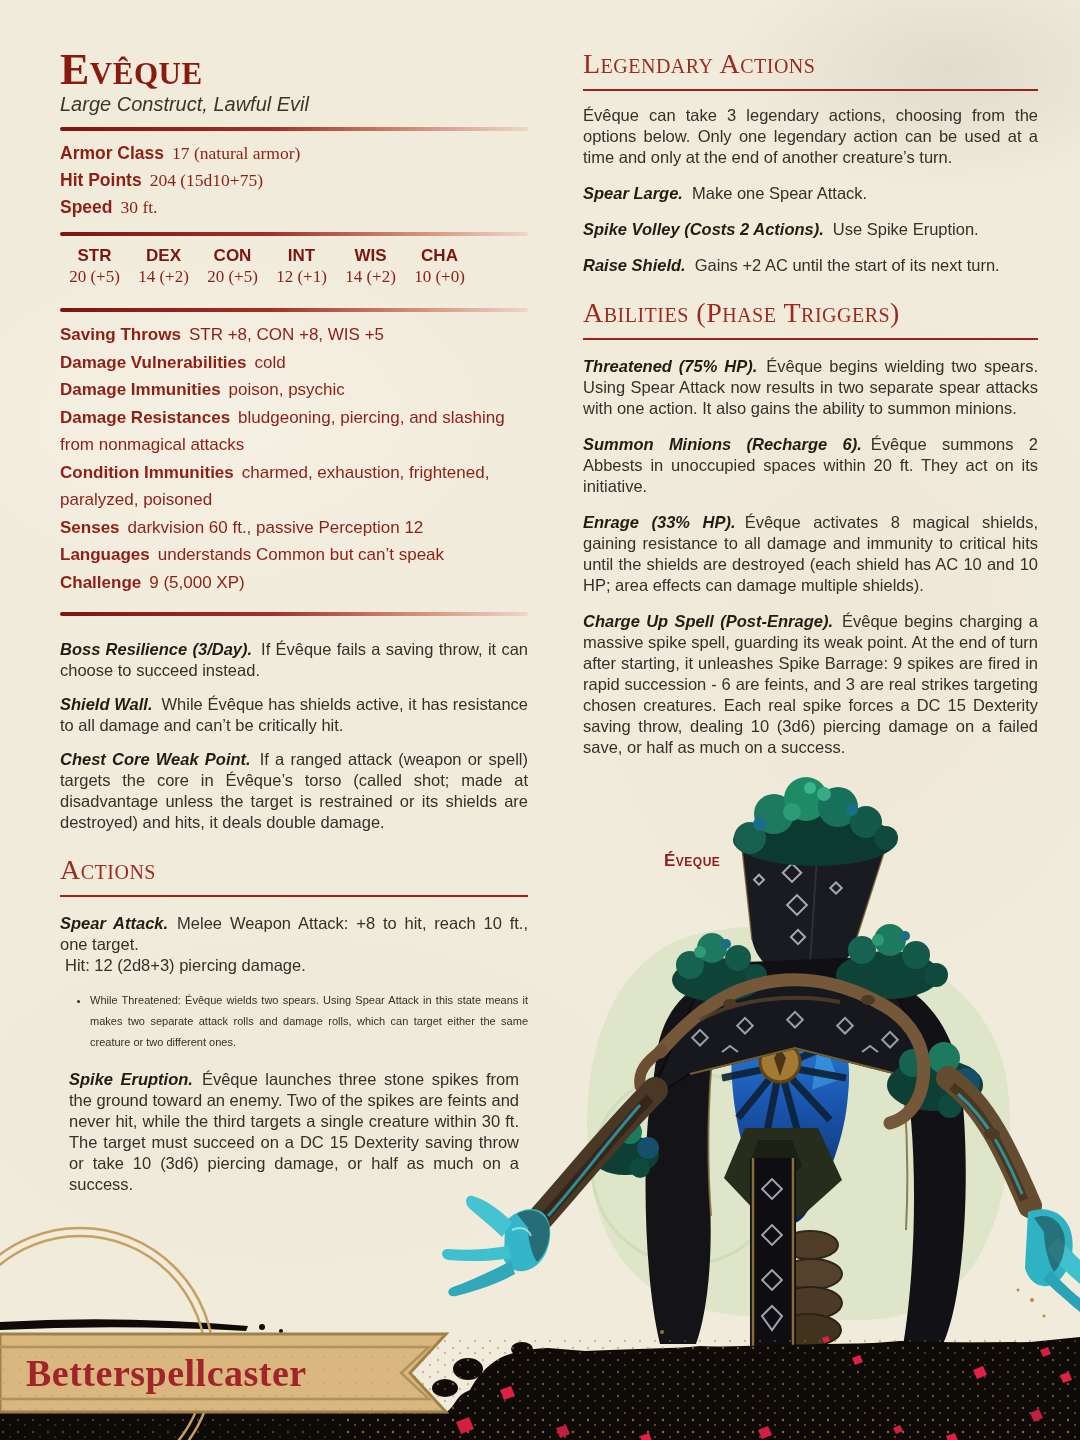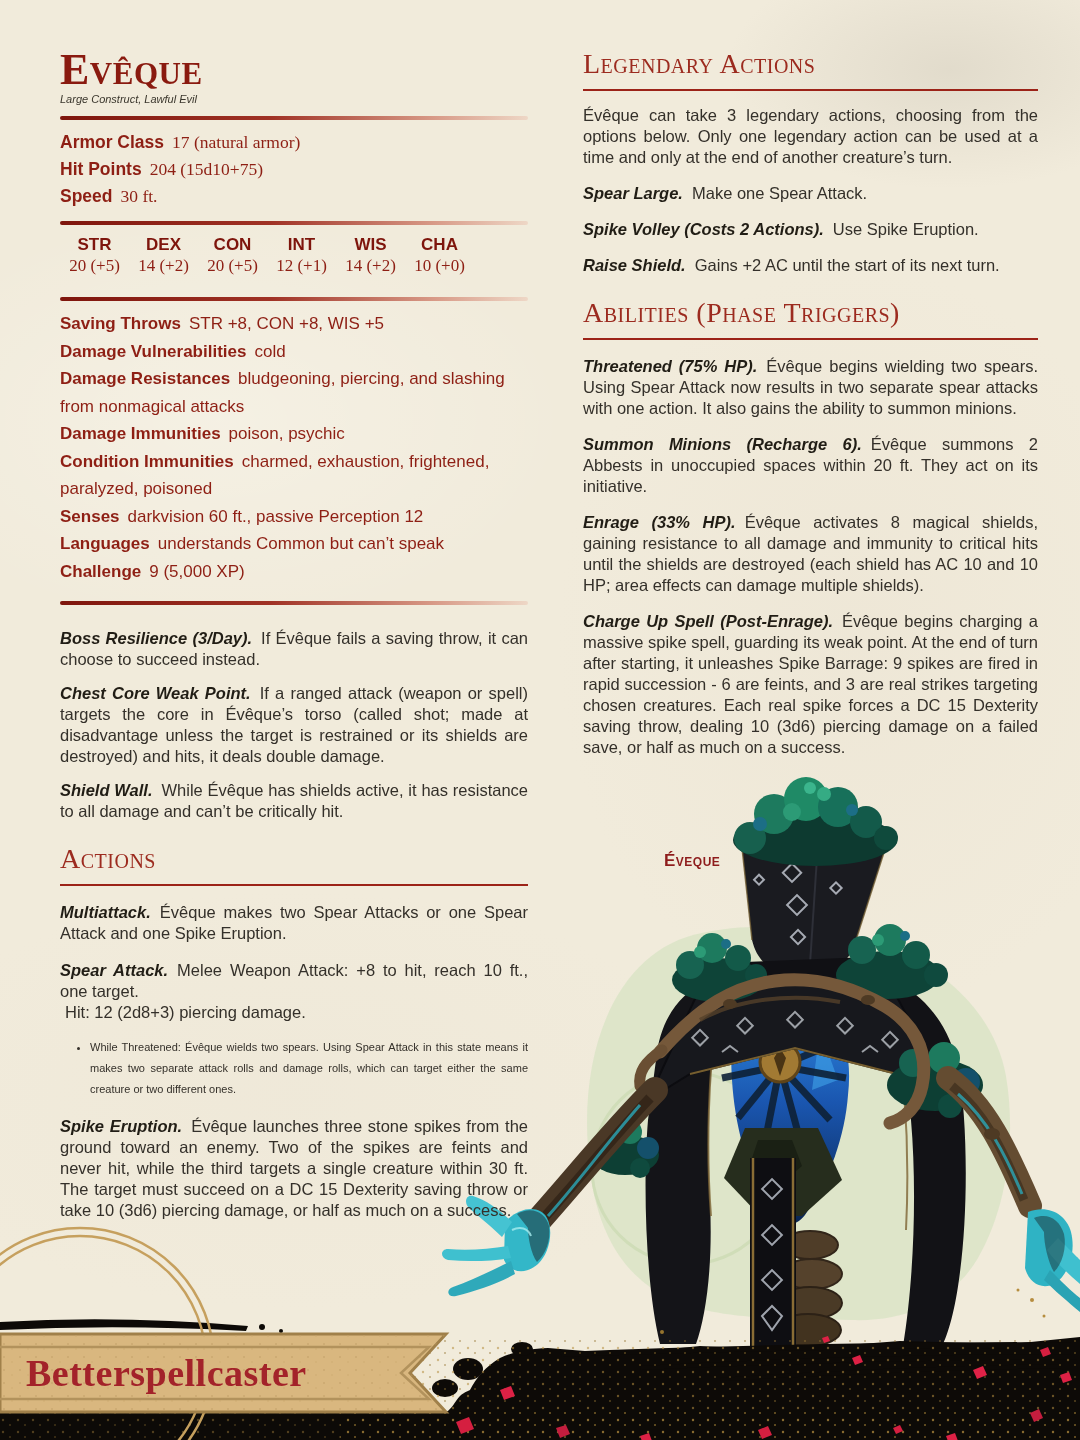--- a/index.html
+++ b/index.html
@@ -10,21 +10,21 @@
       radial-gradient(ellipse 500px 300px at 220px 420px, rgba(255,255,250,.28), transparent 70%),
       radial-gradient(ellipse 420px 520px at 860px 640px, rgba(235,227,210,.5), transparent 72%),
       radial-gradient(ellipse 600px 300px at 300px 1100px, rgba(236,229,213,.4), transparent 70%),
       #f1ebdb;}
   .art{position:absolute;left:0;top:0;z-index:1;}
   .col{position:absolute;z-index:2;}
   .col-left{left:60px;top:52px;width:468px;}
   .col-right{left:583px;top:48px;width:455px;}
   h1.name{margin:0;font-family:"Liberation Serif",serif;font-variant:small-caps;font-weight:700;
     font-size:44px;line-height:36px;color:#8a1a0f;letter-spacing:.5px;}
-  .meta{margin-top:5px;font-size:11px;font-style:italic;color:#3a362c;}
+  .meta{margin-top:5px;font-size:20px;font-style:italic;color:#3a362c;}
   .rule{height:4px;border-radius:2px;margin:11px 0 9px 0;
     background:linear-gradient(90deg,#7e150c 0%,#a03225 45%,#d89a87 80%,#eed7c6 100%);}
   .statline{font-size:17.5px;line-height:27px;color:#8e1f14;}
   .plabel{font-weight:700;color:#8e1f14;margin-right:8px;}
   .pval-serif{font-family:"Liberation Serif",serif;}
   .abilities{display:flex;width:418px;margin:6px 0 20px 0;text-align:center;}
   .abil{width:69px;}
   .abil .an{font-weight:700;font-size:17px;color:#7e150c;line-height:21px;}
   .abil .as{font-family:"Liberation Serif",serif;font-size:17px;color:#8e1f14;line-height:22px;}
   .props{margin-top:2px;}
@@ -316,51 +316,48 @@
           <div class="an">CHA</div>
           <div class="as">10 (+0)</div>
         </div>
     </div>
 
     <div class="rule"></div>
 
     <div class="props">
       <div class="prop"><span class="plabel">Saving Throws</span><span>STR +8, CON +8, WIS +5</span></div>
       <div class="prop"><span class="plabel">Damage Vulnerabilities</span><span>cold</span></div>
+      <div class="prop"><span class="plabel">Damage Immunities</span><span>poison, psychic</span></div>
       <div class="prop"><span class="plabel">Damage Resistances</span><span>bludgeoning, piercing, and slashing from nonmagical attacks</span></div>
-      <div class="prop"><span class="plabel">Damage Immunities</span><span>poison, psychic</span></div>
       <div class="prop"><span class="plabel">Condition Immunities</span><span>charmed, exhaustion, frightened, paralyzed, poisoned</span></div>
       <div class="prop"><span class="plabel">Senses</span><span>darkvision 60 ft., passive Perception 12</span></div>
       <div class="prop"><span class="plabel">Languages</span><span>understands Common but can’t speak</span></div>
       <div class="prop"><span class="plabel">Challenge</span><span>9 (5,000 XP)</span></div>
     </div>
 
     <div class="rule" style="margin-top:16px;"></div>
 
     <div class="traits">
       <p class="tp"><span class="tn">Boss Resilience (3/Day).</span><span>If Évêque fails a saving throw, it can choose to succeed instead.</span></p>
+      <p class="tp"><span class="tn">Shield Wall.</span><span>While Évêque has shields active, it has resistance to all damage and can’t be critically hit.</span></p>
       <p class="tp"><span class="tn">Chest Core Weak Point.</span><span>If a ranged attack (weapon or spell) targets the core in Évêque’s torso (called shot; made at disadvantage unless the target is restrained or its shields are destroyed) and hits, it deals double damage.</span></p>
-      <p class="tp"><span class="tn">Shield Wall.</span><span>While Évêque has shields active, it has resistance to all damage and can’t be critically hit.</span></p>
     </div>
 
     <h2 class="sec">Actions</h2>
     <div class="secrule"></div>
 
-    <div class="blk">
-      <p class="tp" style="margin:0;"><span class="tn">Multiattack.</span><span>Évêque makes two Spear Attacks or one Spear Attack and one Spike Eruption.</span></p>
-    </div>
     <div class="blk">
       <p class="tp" style="margin:0;"><span class="tn">Spear Attack.</span><span>Melee Weapon Attack: +8 to hit, reach 10 ft., one target.</span></p>
       <p class="tp hitline" style="margin:0;"><span>Hit: 12 (2d8+3) piercing damage.</span></p>
       <ul class="notes">
         <li>While Threatened: Évêque wields two spears. Using Spear Attack in this state means it makes two separate attack rolls and damage rolls, which can target either the same creature or two different ones.</li>
       </ul>
     </div>
     <div class="blk">
-      <p class="tp" style="margin:0;"><span class="tn">Spike Eruption.</span><span>Évêque launches three stone spikes from the ground toward an enemy. Two of the spikes are feints and never hit, while the third targets a single creature within 30 ft. The target must succeed on a DC 15 Dexterity saving throw or take 10 (3d6) piercing damage, or half as much on a success.</span></p>
+      <p class="tp" style="margin:9px;"><span class="tn">Spike Eruption.</span><span>Évêque launches three stone spikes from the ground toward an enemy. Two of the spikes are feints and never hit, while the third targets a single creature within 30 ft. The target must succeed on a DC 15 Dexterity saving throw or take 10 (3d6) piercing damage, or half as much on a success.</span></p>
     </div>
   </div>
 
   <div class="col col-right">
     <h2 class="sec" style="margin-top:0;">Legendary Actions</h2>
     <div class="secrule"></div>
 
     <p class="tp" style="margin-top:14px;">Évêque can take 3 legendary actions, choosing from the options below. Only one legendary action can be used at a time and only at the end of another creature’s turn.</p>
 
     <div class="la-item"><span class="tn">Spear Large.</span><span>Make one Spear Attack.</span></div>

